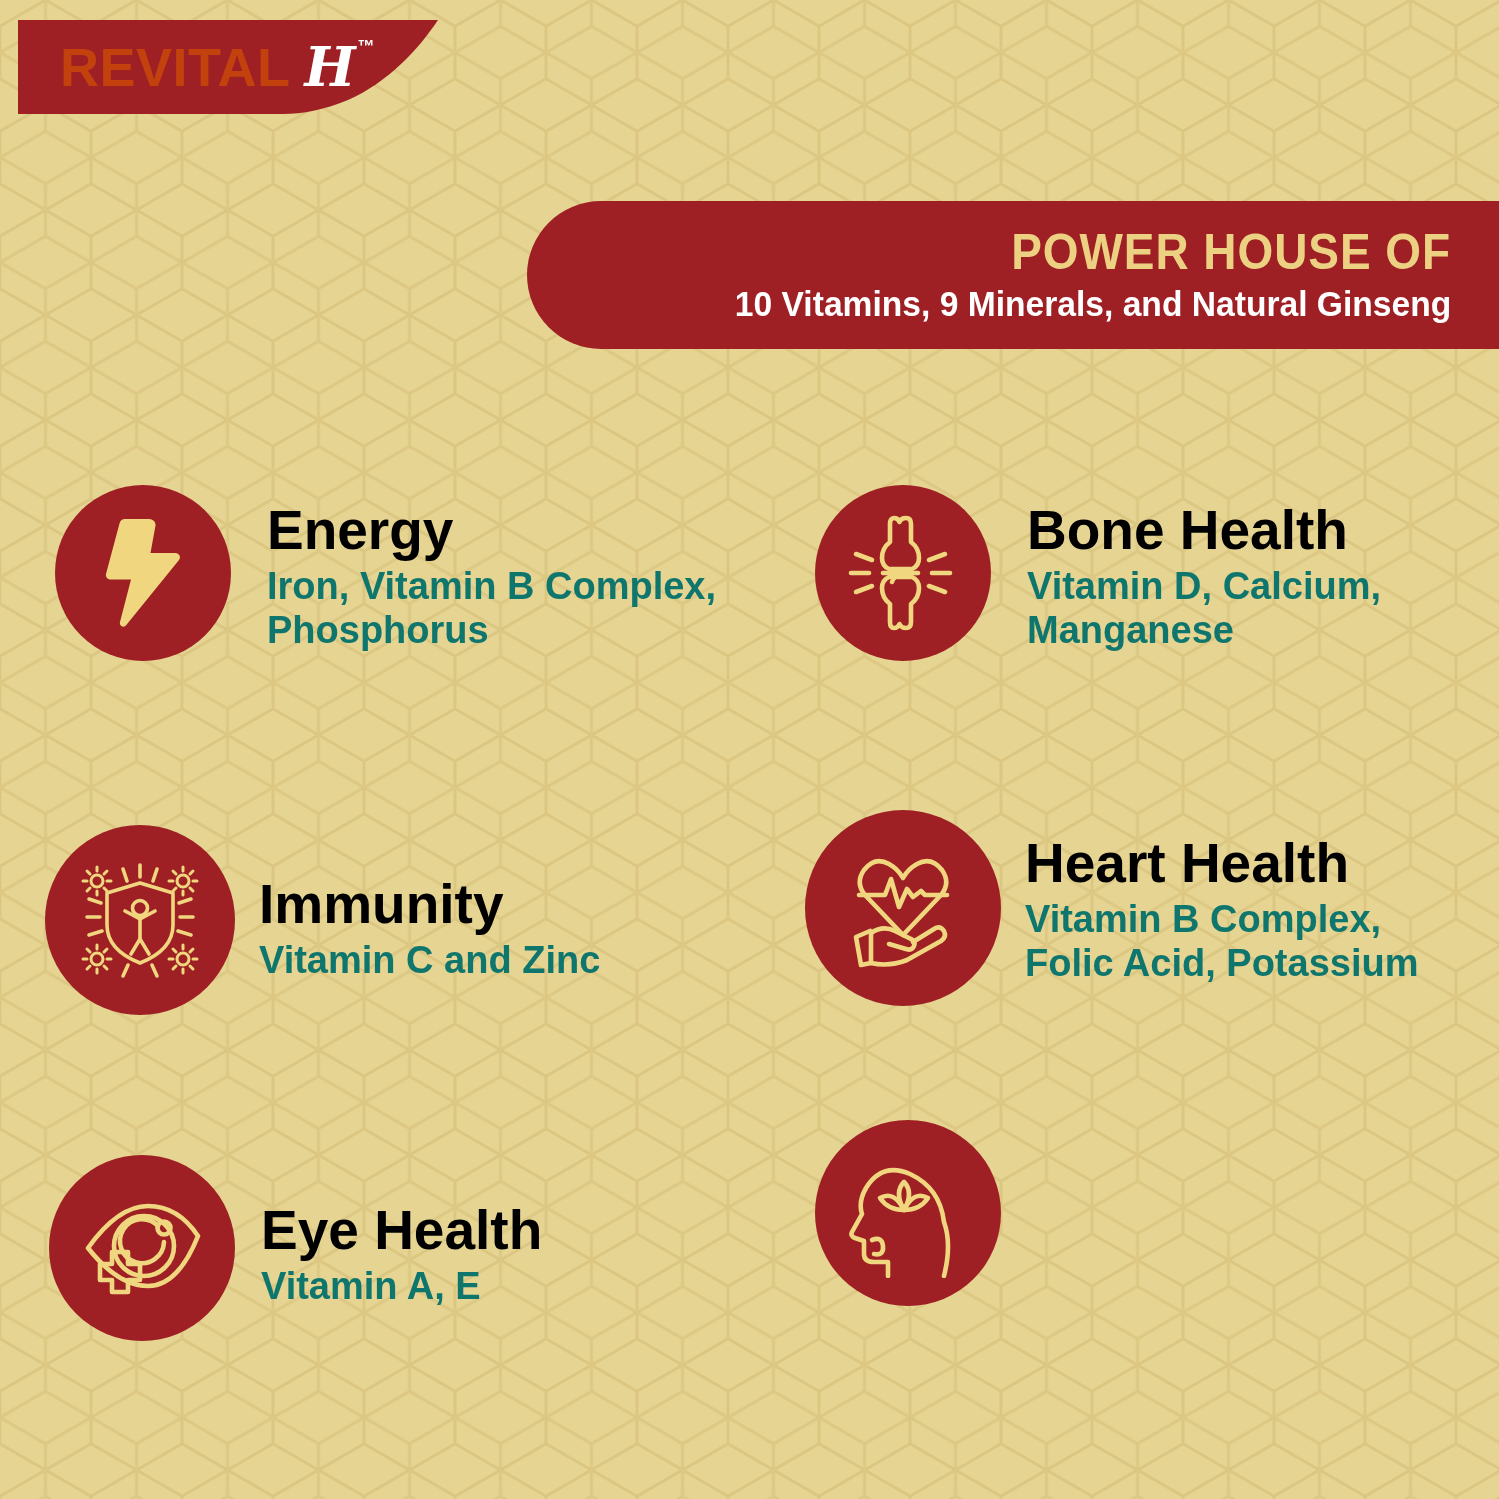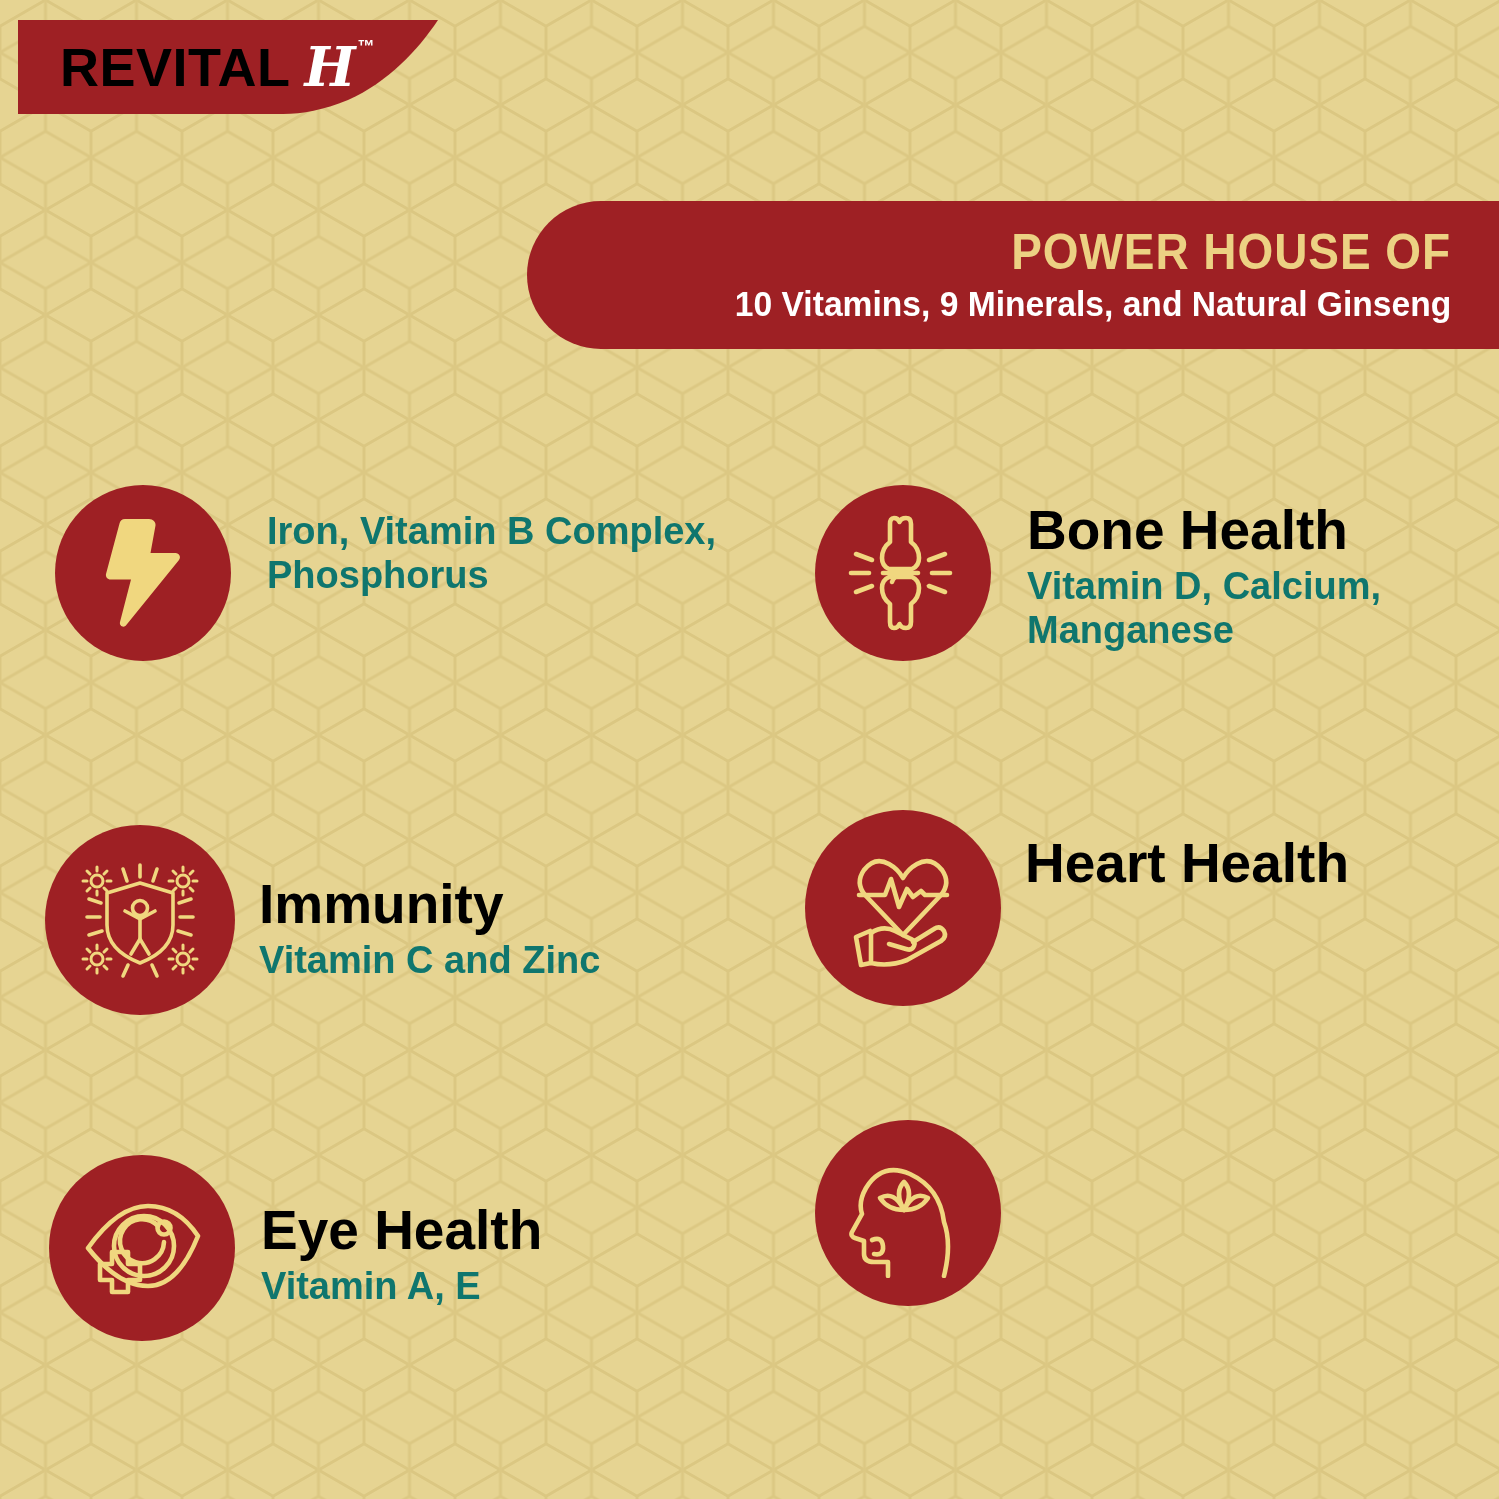--- a/index.html
+++ b/index.html
@@ -49,21 +49,21 @@
     top:0;
     height:94px;
     display:flex;
     align-items:center;
   }
   .logo-word {
     font-family:"Liberation Sans", sans-serif;
     font-weight:bold;
     font-size:54px;
     letter-spacing:0.5px;
-    color:#000000;
+    color:#c2410c;
     line-height:1;
   }
   .logo-h {
     font-family:"DejaVu Serif", serif;
     font-style:italic;
     font-weight:bold;
     font-size:54px;
     color:#ffffff;
     margin-left:14px;
     line-height:1;
@@ -224,20 +224,21 @@
 
     <div class="benefit" id="benefit-energy">
       <div class="icon-circle">
         <svg class="icon-svg" width="96" height="112" viewBox="0 0 96 112" aria-hidden="true">
           <path d="M54 2 H30 C27 2 25 4 24.5 6.5 L11 57 C10.4 60 12.6 62.5 15.6 62.5 H36
                    L25 105 C24 109 29 111.5 31.3 108 L84 43 C86.3 40 84.3 36 80.5 36
                    H55.5 L60.5 8.5 C61 5 58 2 54 2 Z" fill="#f0d77f"></path>
         </svg>
       </div>
       <div class="benefit-text">
+        <div class="benefit-title">Energy</div>
         <div class="benefit-sub">Iron, Vitamin B Complex,
 Phosphorus</div>
       </div>
     </div>
 
     <div class="benefit" id="benefit-immunity">
       <div class="icon-circle">
         <svg class="icon-svg" width="130" height="130" viewBox="0 0 130 130" aria-hidden="true">
           <g fill="none" stroke="#f0d77f" stroke-width="3.6" stroke-linecap="round" stroke-linejoin="round">
 
@@ -331,20 +332,22 @@
 
             <path d="M34 88 Q46 80 58 86 L74 94 Q79 96 77 101 Q75 106 69 104 L52 99"></path>
             <path d="M34 88 L34 118 Q52 122 70 115 L104 96 Q110 92 107 86 Q103 80 97 84 L76 97"></path>
 
             <path d="M33 86 L19 92 L24 120 L34 118"></path>
           </g>
         </svg>
       </div>
       <div class="benefit-text">
         <div class="benefit-title">Heart Health</div>
+        <div class="benefit-sub">Vitamin B Complex,
+Folic Acid, Potassium</div>
       </div>
     </div>
 
     <div class="benefit" id="benefit-eye">
       <div class="icon-circle">
         <svg class="icon-svg" width="128" height="116" viewBox="0 0 128 116" aria-hidden="true">
           <g fill="none" stroke="#f0d77f" stroke-width="4.6" stroke-linecap="round" stroke-linejoin="round">
 
             <path d="M10 58 Q40 16 70 16 Q100 16 120 46 Q100 96 70 96 Q40 96 10 58 Z"></path>
 

